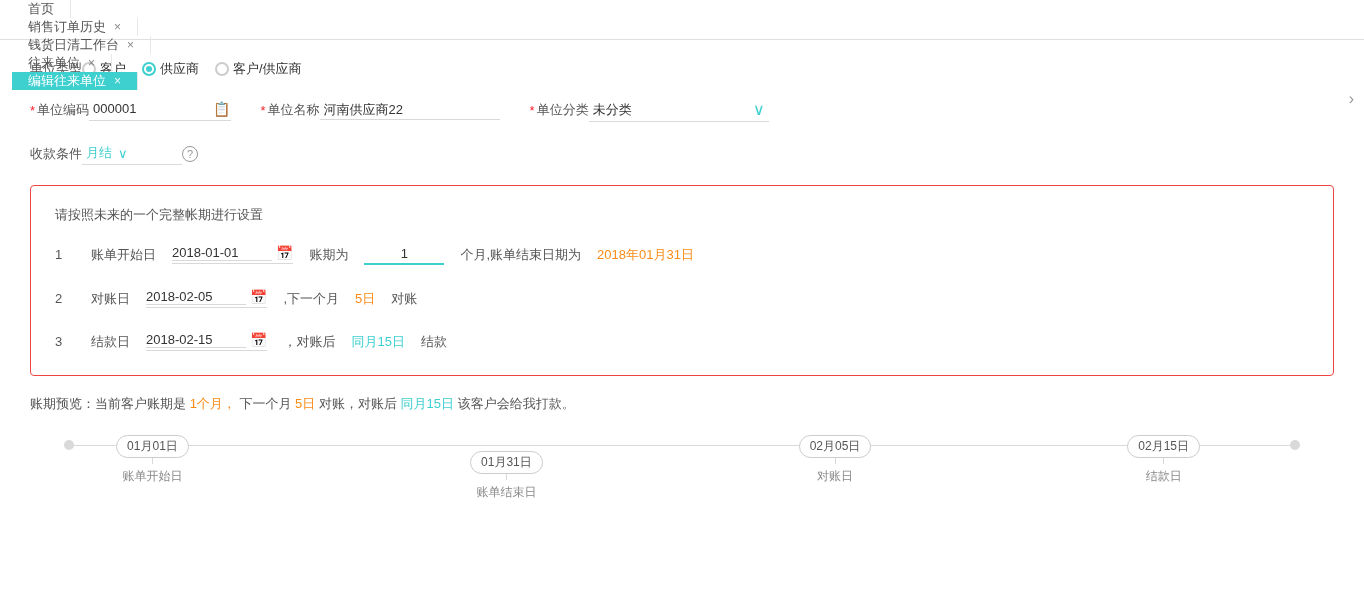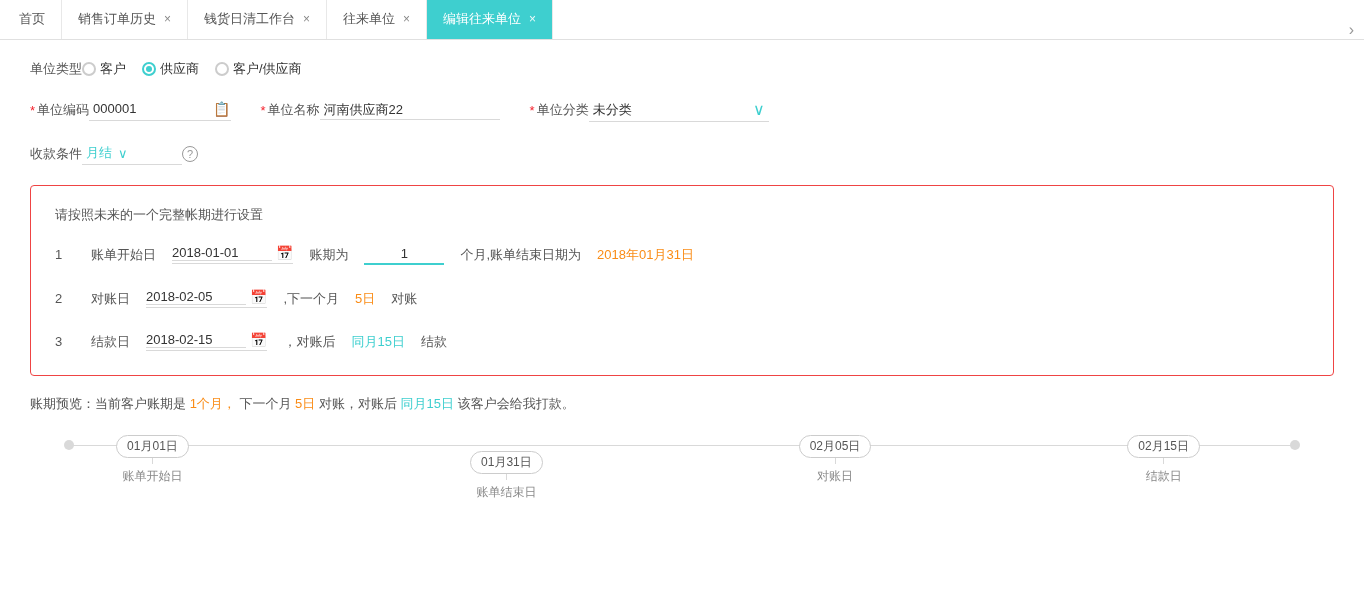--- a/index.html
+++ b/index.html
@@ -1,25 +1,26 @@
 <!DOCTYPE html>
 <html><head>
   <meta charset="utf-8">
   <style>
     * { box-sizing: border-box; margin: 0; padding: 0; }
     body { font-family: 'Microsoft YaHei', Arial, sans-serif; font-size: 13px; background: #f5f5f5; color: #333; }
 
     
     .tabs-bar {
       display: flex;
-      align-items: flex-end;
+      align-items: flex-start;
       background: #fff;
       border-bottom: 1px solid #e0e0e0;
       height: 40px;
-      padding-left: 3px;
+      padding-left: 12px;
+      flex-direction: column;
     }
     .tab {
       display: flex;
       align-items: center;
       padding: 0 16px;
       height: 40px;
       cursor: pointer;
       font-size: 13px;
       color: #555;
       border-right: 1px solid #e8e8e8;

